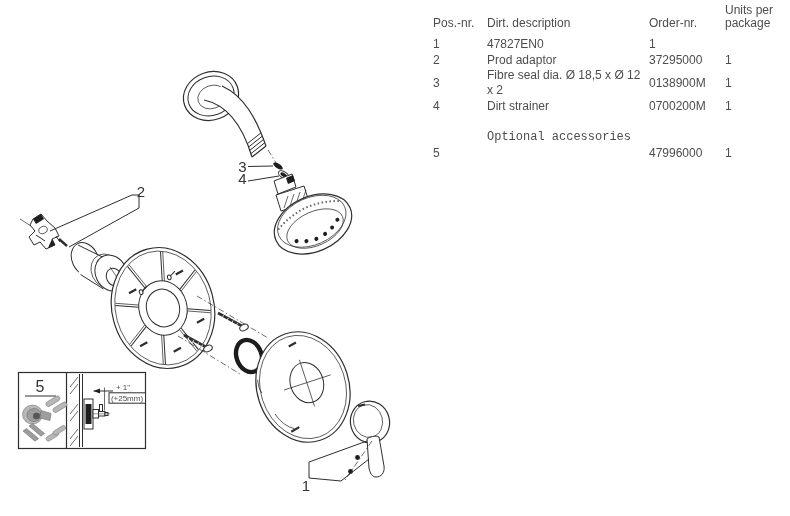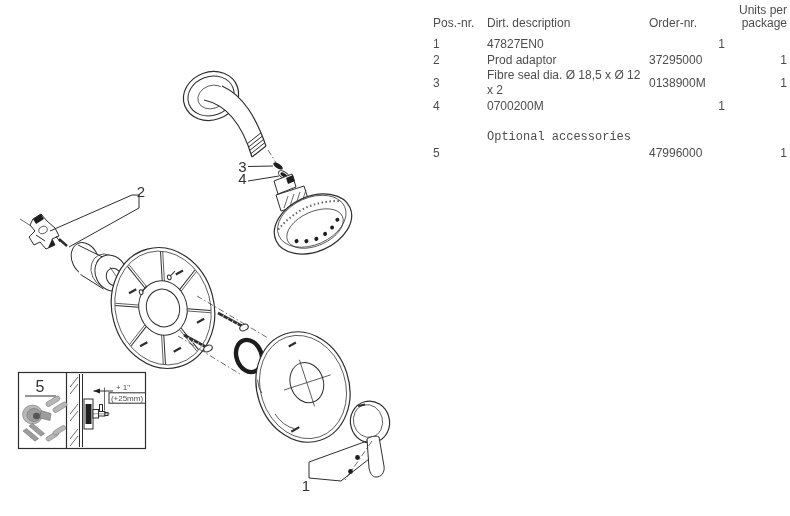--- a/index.html
+++ b/index.html
@@ -5,21 +5,21 @@
   html,body{margin:0;padding:0;background:#fff;}
   body{width:790px;height:516px;position:relative;overflow:hidden;
        font-family:"Liberation Sans",sans-serif;}
   
   .parts-table{position:absolute;left:433px;top:3px;width:356px;
        font-size:12px;color:#4d4d4d;}
   .trow{display:grid;grid-template-columns:54px 162px 76px 62px;
        align-items:center;min-height:15.5px;line-height:15.2px;}
   .thead{align-items:end;min-height:27px;line-height:13px;margin-bottom:7px;}
   .c{white-space:normal;}
-  .un{text-align:right;}
+  .un{text-align:left;}
   .row-optional{margin-top:16px;font-family:Liberation Mono, monospace;}
   
   .diagram{position:absolute;left:0;top:0;}
   .ln{stroke:#2e2e2e;fill:none;stroke-width:1;}
   .ln2{stroke:#2e2e2e;fill:none;stroke-width:1.2;}
   .thin{stroke:#2e2e2e;fill:none;stroke-width:.7;}
   .fw{fill:#fff;stroke:#2e2e2e;stroke-width:1;}
   .fw2{fill:#fff;stroke:#2e2e2e;stroke-width:1.2;}
   .dk{fill:#1e1e1e;stroke:none;}
   .dash{stroke:#2e2e2e;fill:none;stroke-width:.7;stroke-dasharray:6 2.5 1.5 2.5;}
@@ -231,20 +231,21 @@
     <div class="c un">1</div>
   </div>
   <div class="trow">
     <div class="c">3</div>
     <div class="c">Fibre seal dia. Ø 18,5 x Ø 12 x 2</div>
     <div class="c">0138900M</div>
     <div class="c un">1</div>
   </div>
   <div class="trow">
     <div class="c">4</div>
+    <div class="c">Dirt strainer</div>
     <div class="c">0700200M</div>
     <div class="c un">1</div>
   </div>
   <div class="trow row-optional">
     <div class="c"></div>
     <div class="c">Optional accessories</div>
     <div class="c"></div>
     <div class="c un"></div>
   </div>
   <div class="trow">

